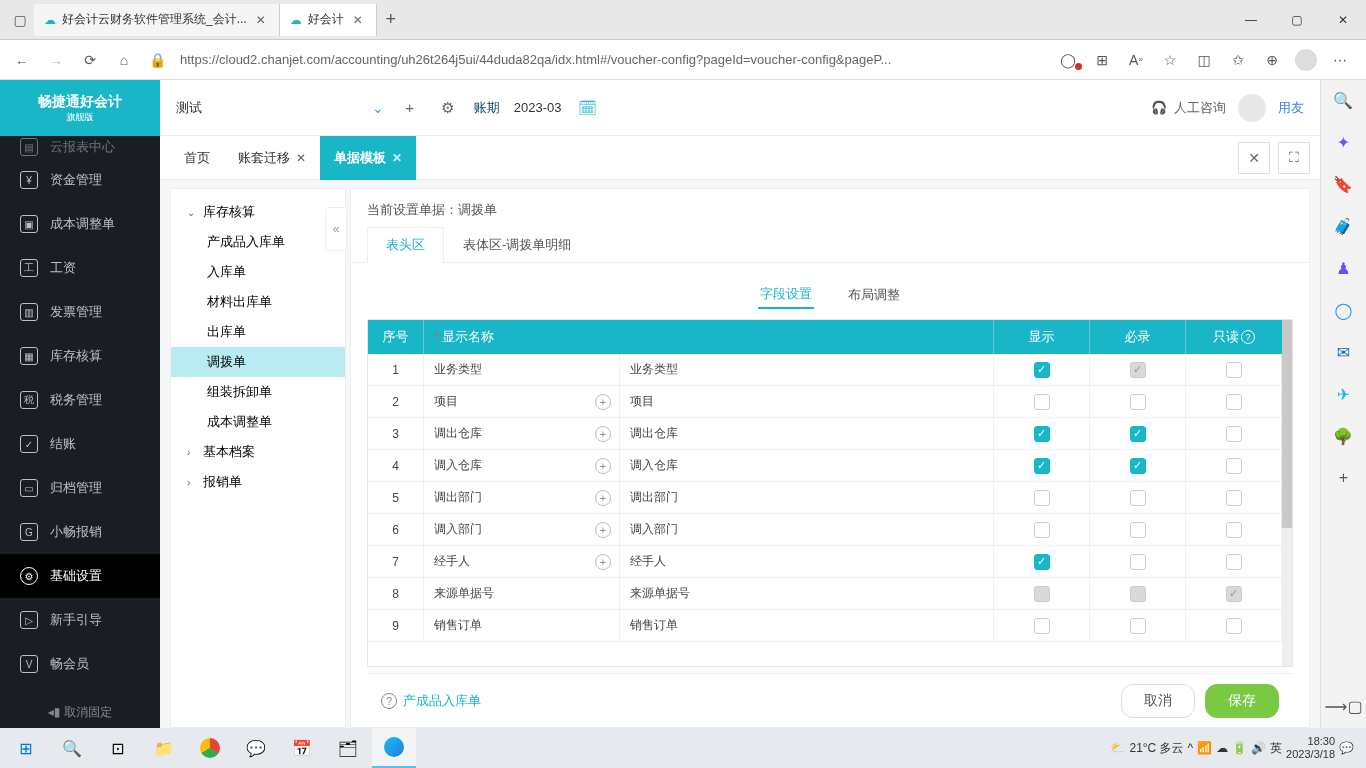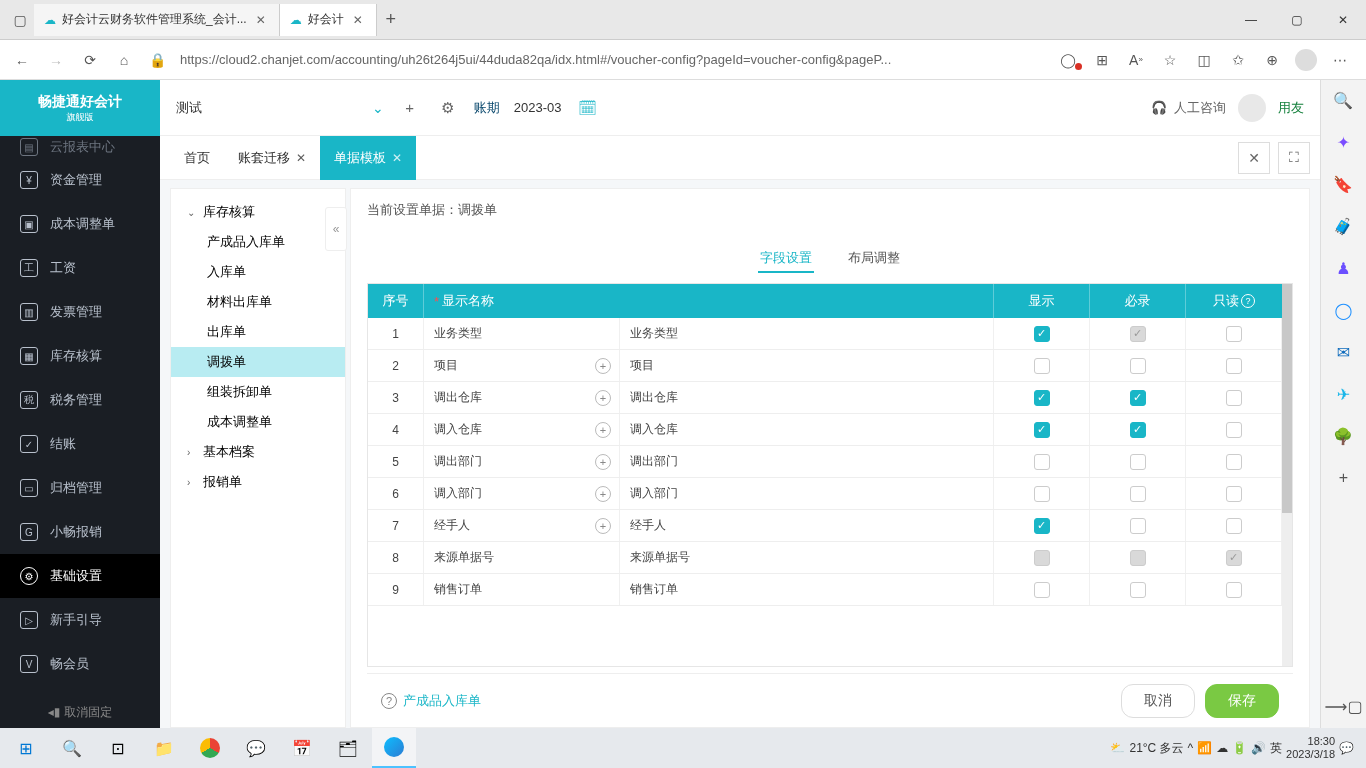--- a/index.html
+++ b/index.html
@@ -35,37 +35,37 @@
 .dropdown-test { display:flex; align-items:center; gap:170px; color:#333; font-size:13px; }
 .dropdown-test .chev { color:#19b6c7; font-size:14px; }
 .top-icon { width:24px; height:24px; display:flex; align-items:center; justify-content:center; color:#666; font-size:15px; }
 .period-label { font-size:13px; color:#0c4a6e; }
 .period-date { font-size:13px; color:#333; }
 .top-right { margin-left:auto; display:flex; align-items:center; gap:12px; }
 .consult-link { display:flex; align-items:center; gap:6px; font-size:13px; color:#666; }
 .avatar-ph { width:28px; height:28px; border-radius:50%; background:#e8e8e8; }
 .page-tabs { height:44px; display:flex; align-items:center; background:#fff; padding: 0 10px; border-bottom:1px solid #eee; }
 .ptab { height:44px; display:flex; align-items:center; padding:0 14px; font-size:13px; color:#333; gap:6px; }
-.ptab.active { background:#19b6c7; color:#fff; }
+.ptab.active { background:#19b6c7; color:#fff;font-weight:bold; }
 .ptab-close { font-size:12px; color:inherit; opacity:.8; }
 .ptab-rbtns { margin-left:auto; display:flex; gap:8px; }
 .ptab-btn { width:32px; height:32px; border:1px solid #ddd; display:flex; align-items:center; justify-content:center; font-size:14px; color:#666; }
 .content-wrap { flex:1; display:flex; min-height:0; padding:8px 10px 0; background:#f5f7f9; gap:4px; }
 .side-panel { width:176px; background:#fff; border:1px solid #eee; padding:8px 0; font-size:13px; position:relative; }
 .collapse-btn { position:absolute; right:-2px; top:18px; width:22px; height:44px; background:#fff; border:1px solid #eee; border-radius:3px; display:flex; align-items:center; justify-content:center; color:#999; font-size:12px; }
 .tree-item { padding:6px 16px; display:flex; align-items:center; gap:6px; cursor:pointer; }
 .tree-item.sub { padding-left:36px; }
 .tree-item.sel { background:#b8ecf2; }
 .tree-arrow { font-size:10px; color:#666; width:10px; display:inline-block; }
 .config-panel { flex:1; background:#fff; border:1px solid #eee; display:flex; flex-direction:column; min-height:0; min-width:0; }
 .cfg-header { padding:12px 16px 8px; font-size:13px; color:#555; }
 .cfg-tabs { display:flex; border-bottom:1px solid #eee; padding:0 16px; }
 .cfg-tab { padding:8px 18px; font-size:13px; color:#555; border:1px solid transparent; margin-bottom:-1px; }
 .cfg-tab.active { color:#19b6c7; border:1px solid #eee; border-bottom-color:#fff; }
-.sub-tabs { display:flex; justify-content:center; gap:32px; padding:18px 0 10px; }
+.sub-tabs { display:flex; justify-content:center; gap:32px; padding:18px 0 10px;align-items:center; }
 .sub-tab { font-size:13px; color:#555; padding:4px 2px; }
 .sub-tab.active { color:#19b6c7; border-bottom:2px solid #19b6c7; }
 .tbl { margin:0 16px; border:1px solid #e6e6e6; flex:1; min-height:0; overflow:hidden; display:flex; }
 .tbl-inner { flex:1; display:flex; flex-direction:column; min-width:0; }
 .tbl-scroll { width:10px; background:#eee; }
 .tbl-scroll-thumb { width:10px; background:#c8c8c8; height:60%; }
 .tbl-head { display:flex; background:#19b6c7; color:#fff; font-size:13px; height:34px; align-items:center; }
 .tbl-head .cell { padding:0 10px; }
 .tbl-body { flex:1; overflow:hidden; }
 .tbl-row { display:flex; height:32px; align-items:center; border-bottom:1px solid #eee; font-size:12px; color:#444; }
@@ -223,21 +223,21 @@
       <div class="top-icon">⚙</div>
       <span class="period-label">账期</span>
       <span class="period-date">2023-03</span>
       <div class="top-icon" style="color:#19b6c7">🗓</div>
       <div class="top-right">
         <div class="consult-link">
           <span>🎧</span>
           <span>人工咨询</span>
         </div>
         <div class="avatar-ph"></div>
-        <span style="font-size:13px;color:#15803d">用友</span>
+        <span style="font-size:13px;color:#3b82f6">用友</span>
       </div>
     </div>
 
     <div class="page-tabs">
       <div class="ptab">
           <span>首页</span>
         </div>
       <div class="ptab">
           <span>账套迁移</span>
           <span class="ptab-close">✕</span>
@@ -286,20 +286,24 @@
           </div>
         <div class="tree-item">
             <span class="tree-arrow">›</span>
             <span>报销单</span>
           </div>
       </div>
 
       <div class="config-panel">
         <div class="cfg-header">
           <span>当前设置单据：</span><span>调拨单</span>
+        </div>
+        <div class="cfg-tabs">
+          <div class="cfg-tab active"><span>表头区</span></div>
+          <div class="cfg-tab"><span>表体区-调拨单明细</span></div>
         </div>
         <div class="sub-tabs">
           <div class="sub-tab active"><span>字段设置</span></div>
           <div class="sub-tab"><span>布局调整</span></div>
         </div>
 
         <div class="tbl">
           <div class="tbl-inner">
             <div class="tbl-head">
               <div class="cell c-seq">序号</div>

